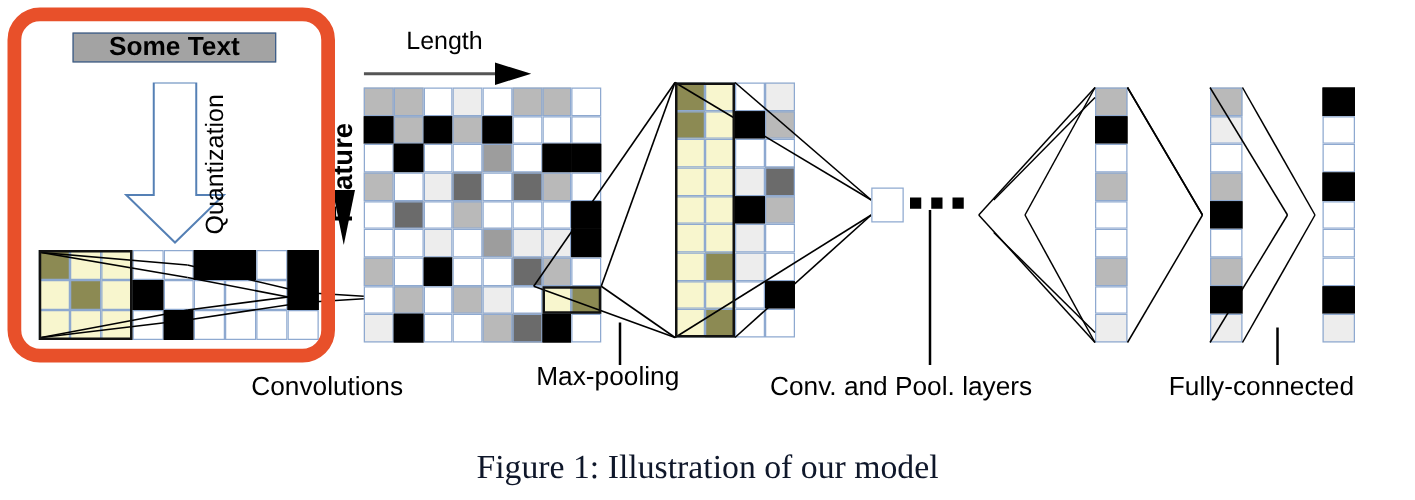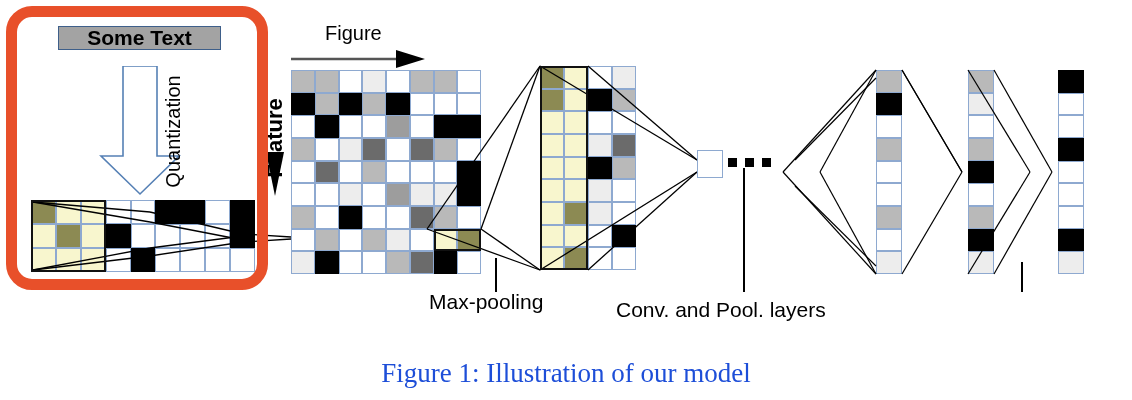--- a/index.html
+++ b/index.html
@@ -78,21 +78,21 @@
 
   
   .ovl{position:absolute;left:0;top:0;width:1132px;height:400px;
        pointer-events:none;}
   #lines-lower{z-index:22;}
   #lines-upper{z-index:33;}
 
   
   #caption{
     position:absolute;left:0;top:358px;width:1132px;text-align:center;
-    font-family:"Liberation Serif", serif;font-size:27px;color:#1d4ed8;z-index:35;
+    font-family:"Liberation Serif", serif;font-size:27px;color:#0f172a;z-index:35;
   }
 </style>
 </head>
 <body>
 
 <div id="stage">
 
   <svg class="ovl" id="lines-lower">
     <g stroke="#000" stroke-width="1.3" fill="none">
 
@@ -132,21 +132,21 @@
   <div id="quant-label" class="abs">
     <span>Quantization</span>
   </div>
 
   <div id="some-text-box" class="abs">
     <span>Some Text</span>
   </div>
 
   <div id="highlight-box" class="abs"></div>
 
-  <div id="length-label" class="label">Figure</div>
+  <div id="length-label" class="label">Length</div>
   <svg class="abs" style="left:291px;top:48px;width:135px;height:22px;z-index:35;" viewBox="0 0 135 22">
     <line x1="0" y1="11" x2="110" y2="11" stroke="#555" stroke-width="2.4"></line>
     <polygon points="105,2 134,11 105,20" fill="#000"></polygon>
   </svg>
 
   <div id="feature-label" class="abs">
     <span>Feature</span>
   </div>
   <svg class="abs" style="left:262px;top:150px;width:26px;height:48px;z-index:25;" viewBox="0 0 26 48">
     <polygon points="4,2 22,2 13,46" fill="#000"></polygon>
@@ -362,17 +362,19 @@
       <line x1="795" y1="186" x2="876" y2="266"></line>
     </g>
 
     <g stroke="#000" stroke-width="2" fill="none">
       <line x1="496" y1="258" x2="496" y2="292"></line>
       <line x1="744" y1="168" x2="744" y2="292"></line>
       <line x1="1022" y1="262" x2="1022" y2="292"></line>
     </g>
   </svg>
 
+  <div class="label" style="left:201px;top:298px;">Convolutions</div>
   <div class="label" style="left:429px;top:290px;">Max-pooling</div>
   <div class="label" style="left:616px;top:298px;">Conv. and Pool. layers</div>
+  <div class="label" style="left:935px;top:298px;">Fully-connected</div>
 
   <div id="caption">Figure 1: Illustration of our model</div>
 </div>
 
 </body></html>

